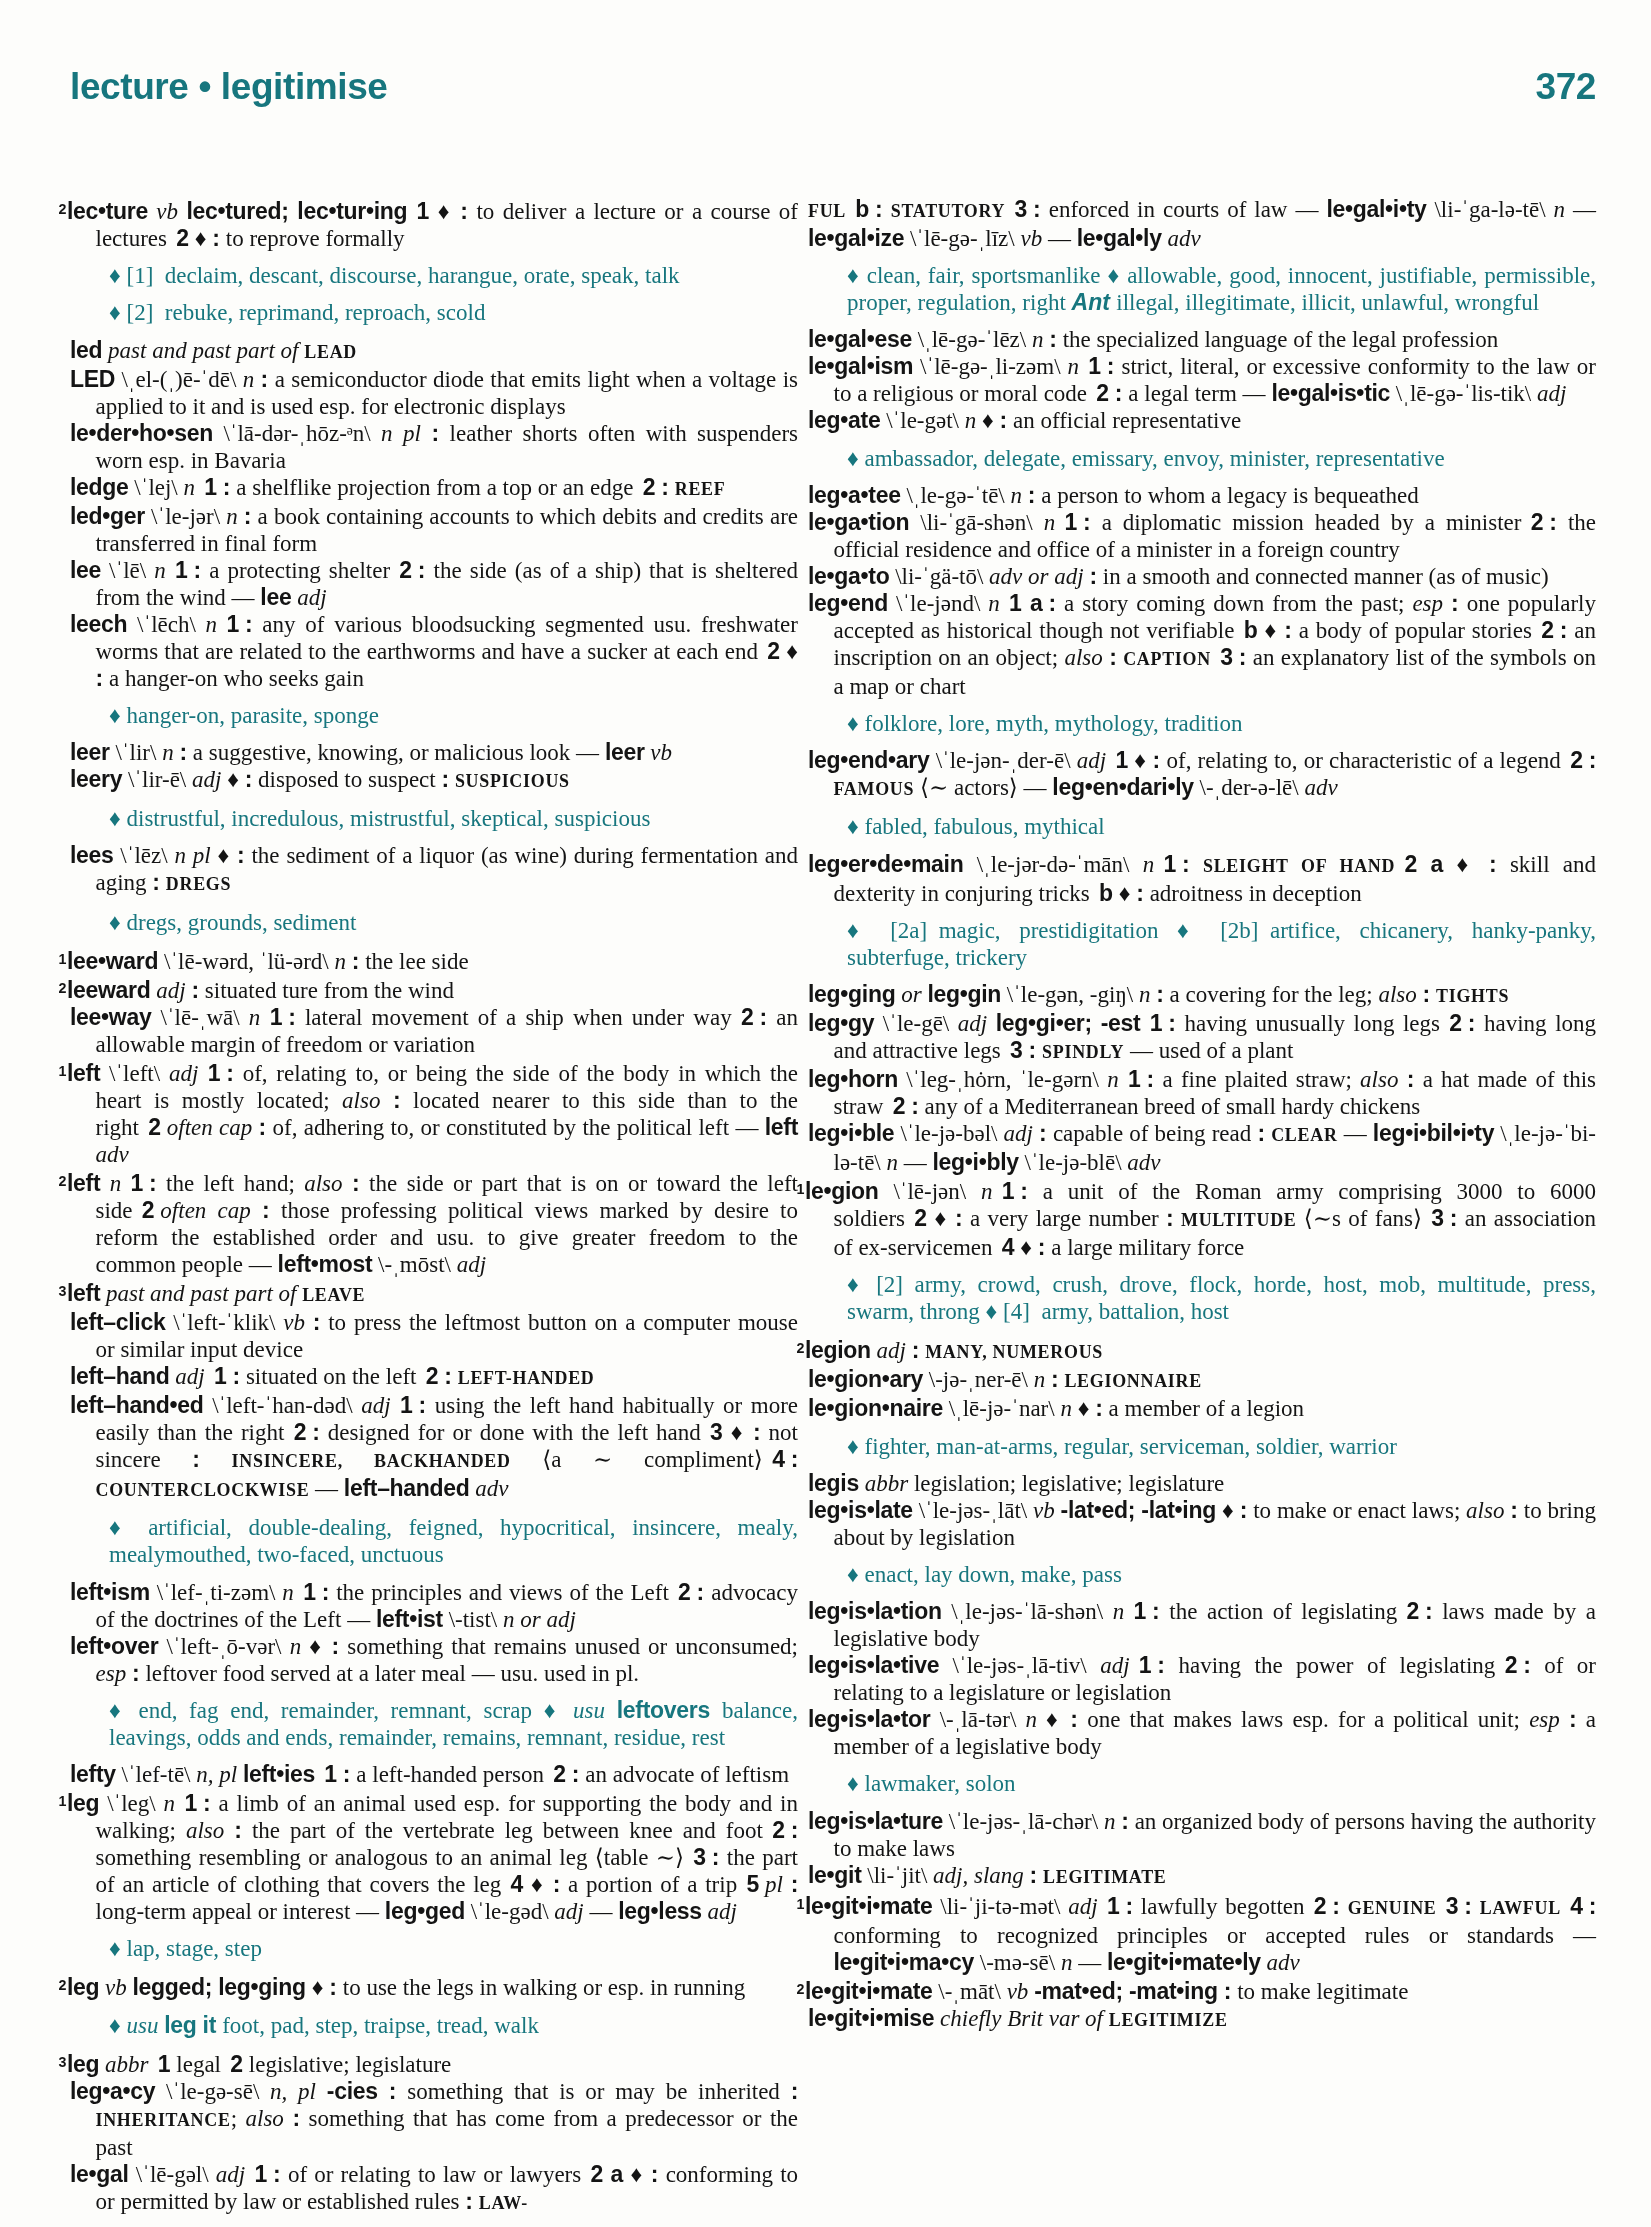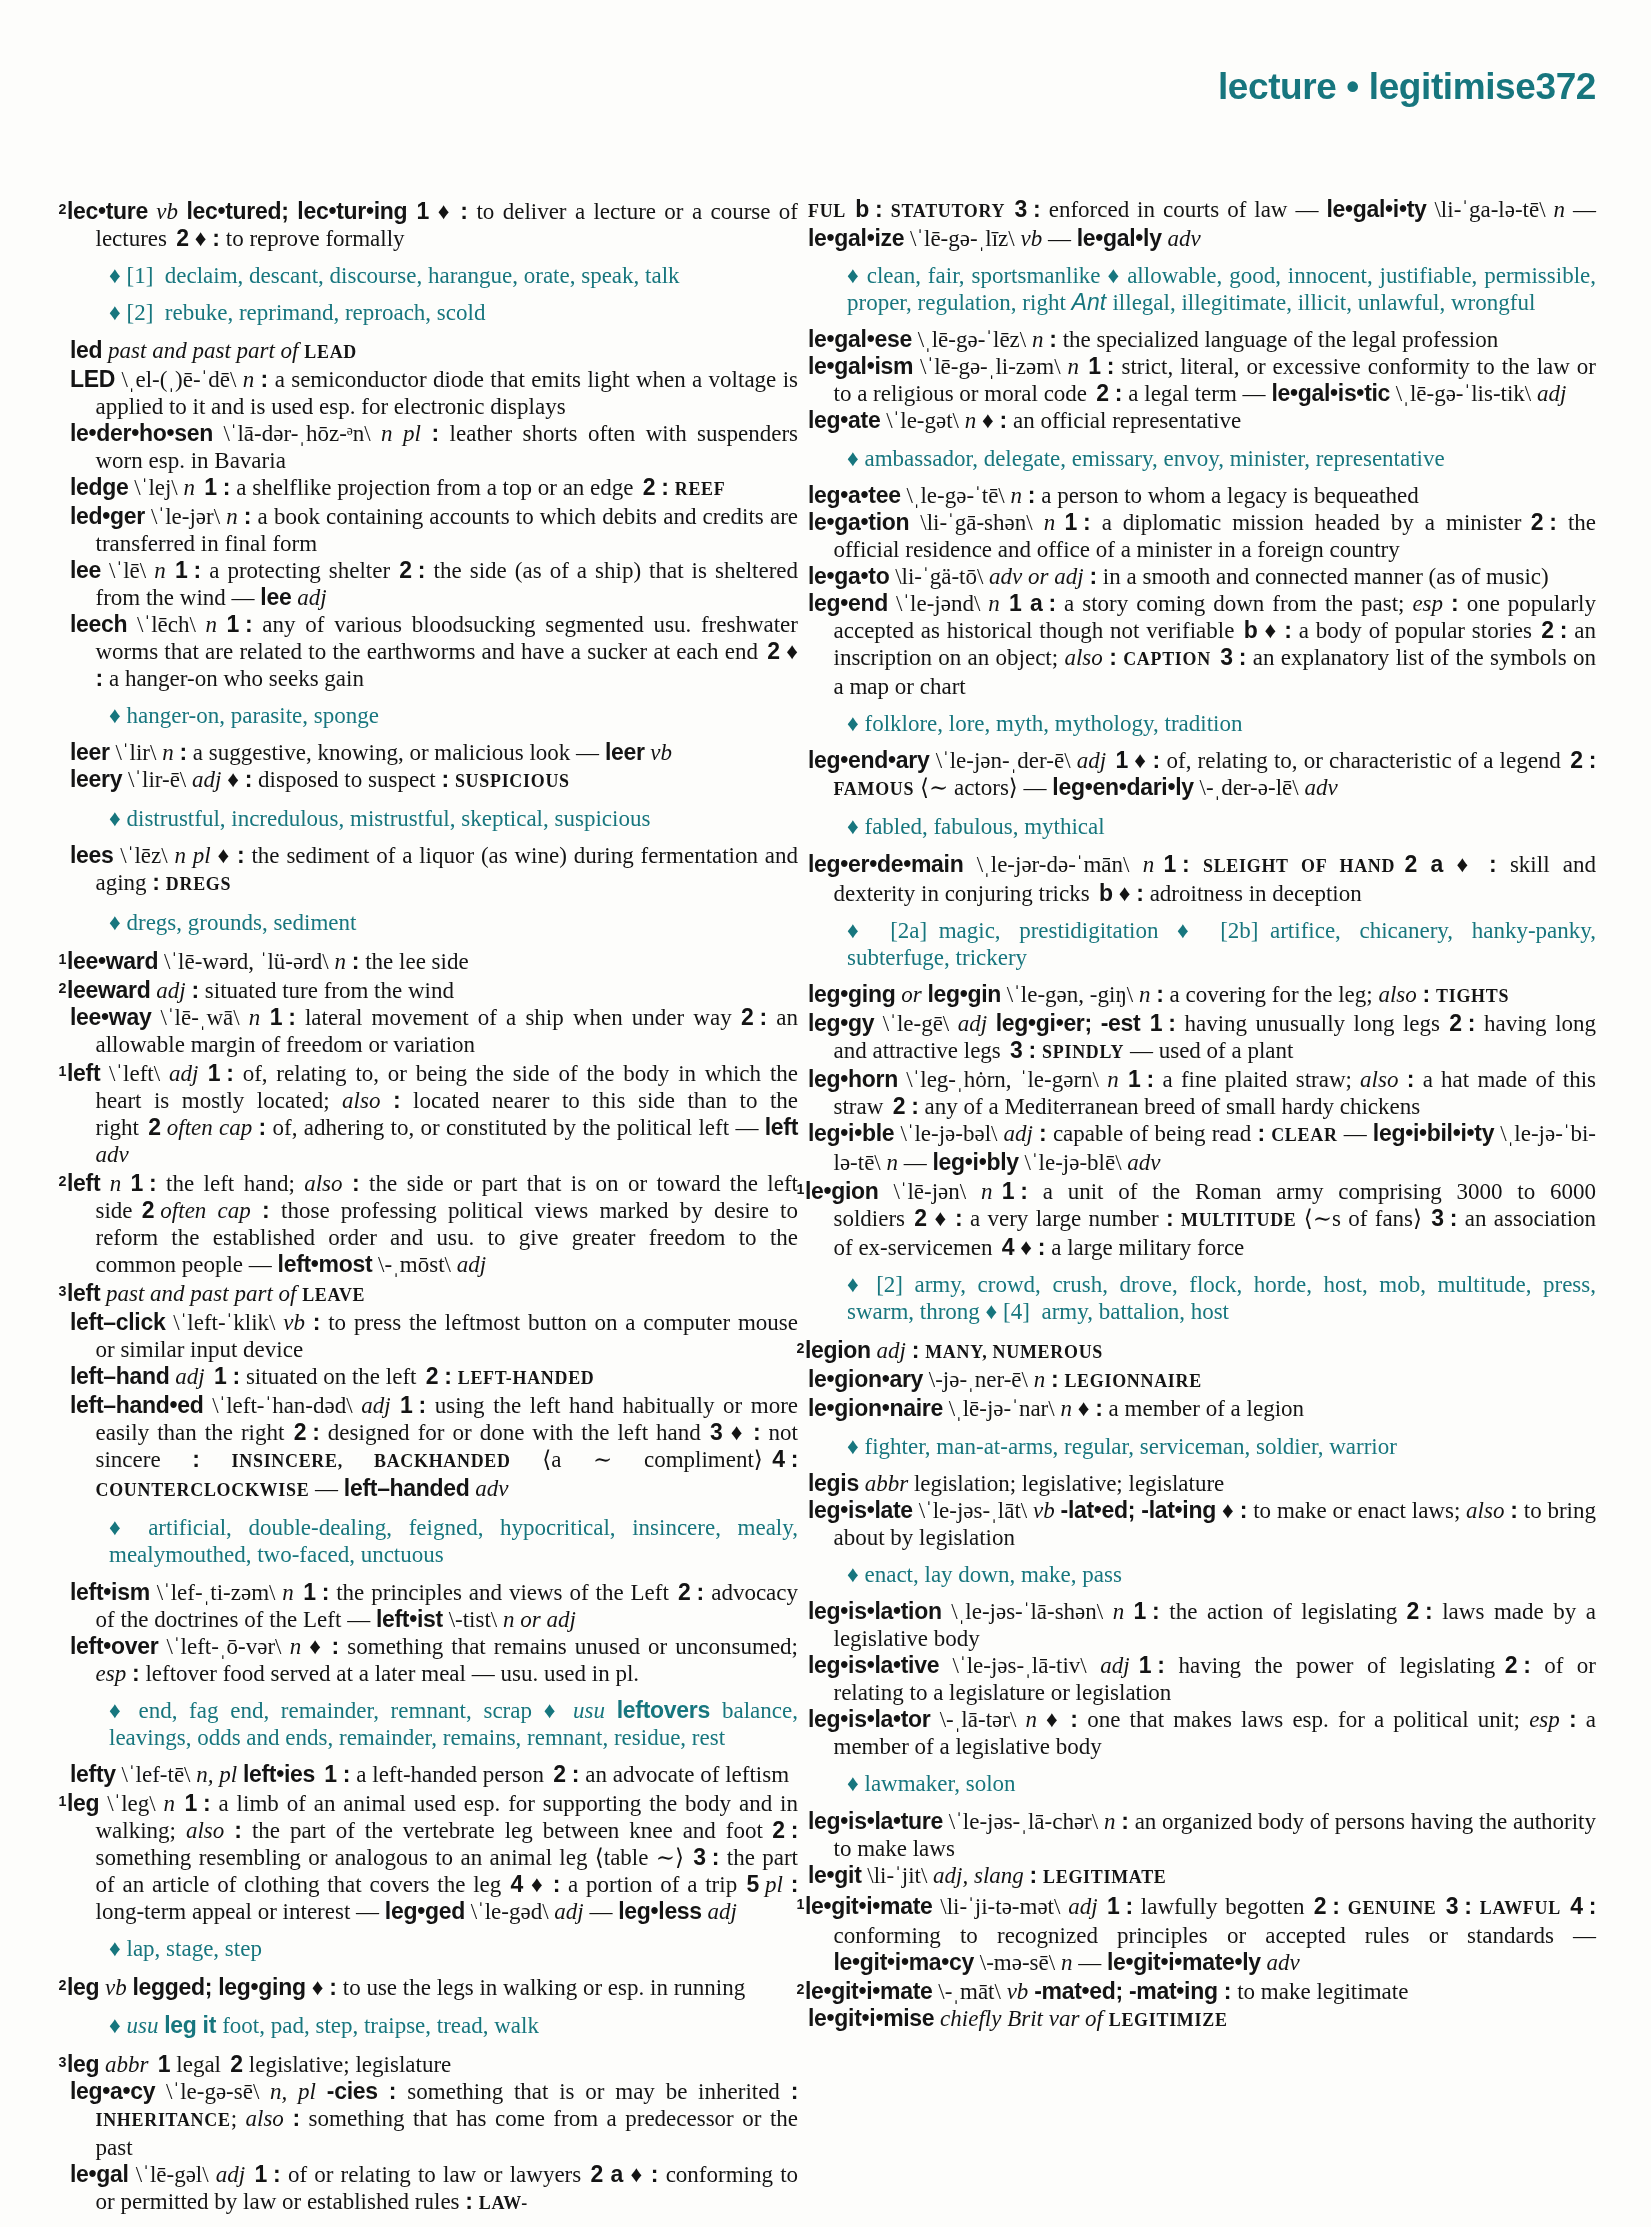--- a/index.html
+++ b/index.html
@@ -5,21 +5,21 @@
   :root { --accent:#17767e; --ink:#141414; --paper:#fdfdfb; }
   * { margin:0; padding:0; box-sizing:border-box; }
   html,body { background:#e8e8e4; }
   #page {
     position:relative; width:1652px; height:2227px; background:var(--paper);
     overflow:hidden; font-family:"Liberation Serif","DejaVu Serif",serif;
     color:var(--ink); font-size:23px; line-height:27px;
   }
   #guide-header {
     position:absolute; top:66px; left:70px; width:1526px;
-    display:flex; justify-content:flex-end; align-items:baseline;
+    display:flex; justify-content:space-between; align-items:baseline;
   }
   .guide-words, .page-num {
     font-family:"Liberation Sans","DejaVu Sans",sans-serif;
     font-weight:700; font-size:37px; line-height:41px; color:var(--accent);
     letter-spacing:-0.4px;
   }
   .column { position:absolute; top:196px; }
   #col-left  { left:70px;  width:728px; }
   #col-right { left:808px; width:788px; }
   p.entry { text-align:justify; padding-left:25.5px; text-indent:-25.5px; }
@@ -27,21 +27,21 @@
   p.entry.cont { padding-left:0; text-indent:0; }
   p.syn {
     text-align:justify; color:var(--accent);
     margin:10.2px 0; padding-left:39px;
   }
   span.b, span.num, span.sup {
     font-family:"Liberation Sans","DejaVu Sans",sans-serif; font-weight:700;
     letter-spacing:-0.3px;
   }
   span.i  { font-style:italic; }
-  span.bi { font-family:"Liberation Sans","DejaVu Sans",sans-serif; font-weight:400; font-style:italic; }
+  span.bi { font-family:"Liberation Sans","DejaVu Sans",sans-serif; font-weight:700; font-style:italic; }
   span.sc { font-size:0.78em; letter-spacing:0.04em;font-weight:bold; }
   span.num { margin:0 6px 0 9.3px; }
   span.sup { font-size:0.62em; vertical-align:5.1px; margin-right:0.8px; }
 </style>
 </head>
 <body>
 
 <div id="page">
   <div id="guide-header">
     <span class="guide-words">lecture • legitimise</span>

